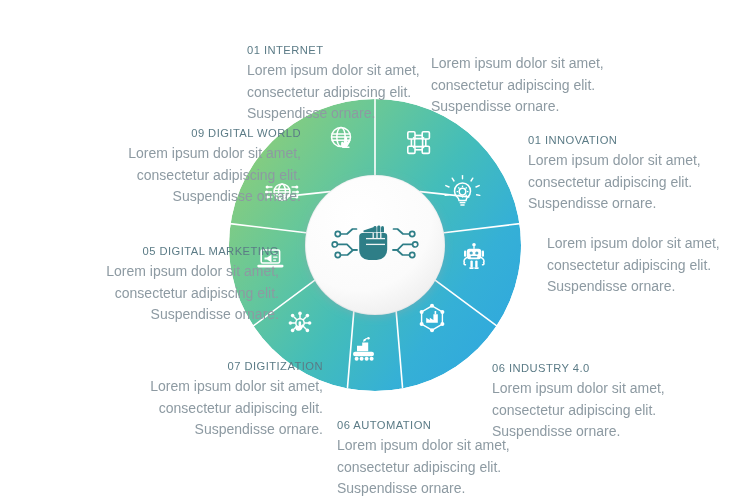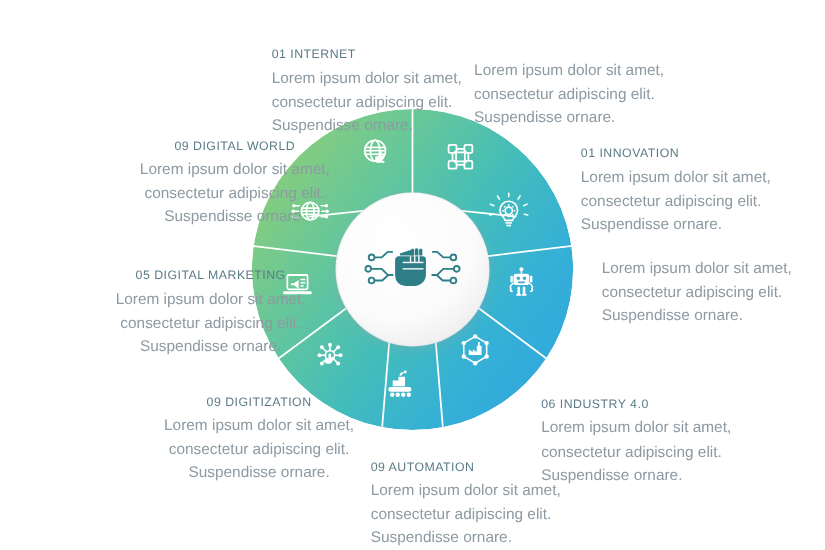--- a/index.html
+++ b/index.html
@@ -13,21 +13,21 @@
 
   .callout{position:absolute;width:175px;}
   .callout .c-title{
     font-size:11.2px;letter-spacing:.45px;color:#5b7b86;
     font-weight:400;margin:0 0 4px 0;white-space:nowrap;
   }
   .callout .c-body{
     font-size:14px;line-height:1.55;color:#8d9aa2;margin:0;
   }
   .callout.right{text-align:left;}
-  .callout.left{text-align:center;}
+  .callout.left{text-align:right;}
 
   
   #cal-01{left:247px;top:44px;}
   #cal-02{left:431px;top:53px;}
   #cal-03{left:528px;top:134px;}
   #cal-04{left:547px;top:233px;}
   #cal-05{left:492px;top:362px;}
   #cal-06{left:337px;top:419px;}
   #cal-07{left:148px;top:360px;}
   #cal-08{left:104px;top:245px;}
@@ -351,30 +351,30 @@
   <div class="callout right" id="cal-05">
     <div class="c-title">06 INDUSTRY 4.0</div>
     <div class="c-body">
       <div>Lorem ipsum dolor sit amet,</div>
       <div>consectetur adipiscing elit.</div>
       <div>Suspendisse ornare.</div>
     </div>
   </div>
 
   <div class="callout right" id="cal-06">
-    <div class="c-title">09 AUTOMATION</div>
+    <div class="c-title">06 AUTOMATION</div>
     <div class="c-body">
       <div>Lorem ipsum dolor sit amet,</div>
       <div>consectetur adipiscing elit.</div>
       <div>Suspendisse ornare.</div>
     </div>
   </div>
 
   <div class="callout left" id="cal-07">
-    <div class="c-title">09 DIGITIZATION</div>
+    <div class="c-title">07 DIGITIZATION</div>
     <div class="c-body">
       <div>Lorem ipsum dolor sit amet,</div>
       <div>consectetur adipiscing elit.</div>
       <div>Suspendisse ornare.</div>
     </div>
   </div>
 
   <div class="callout left" id="cal-08">
     <div class="c-title">05 DIGITAL MARKETING</div>
     <div class="c-body">

